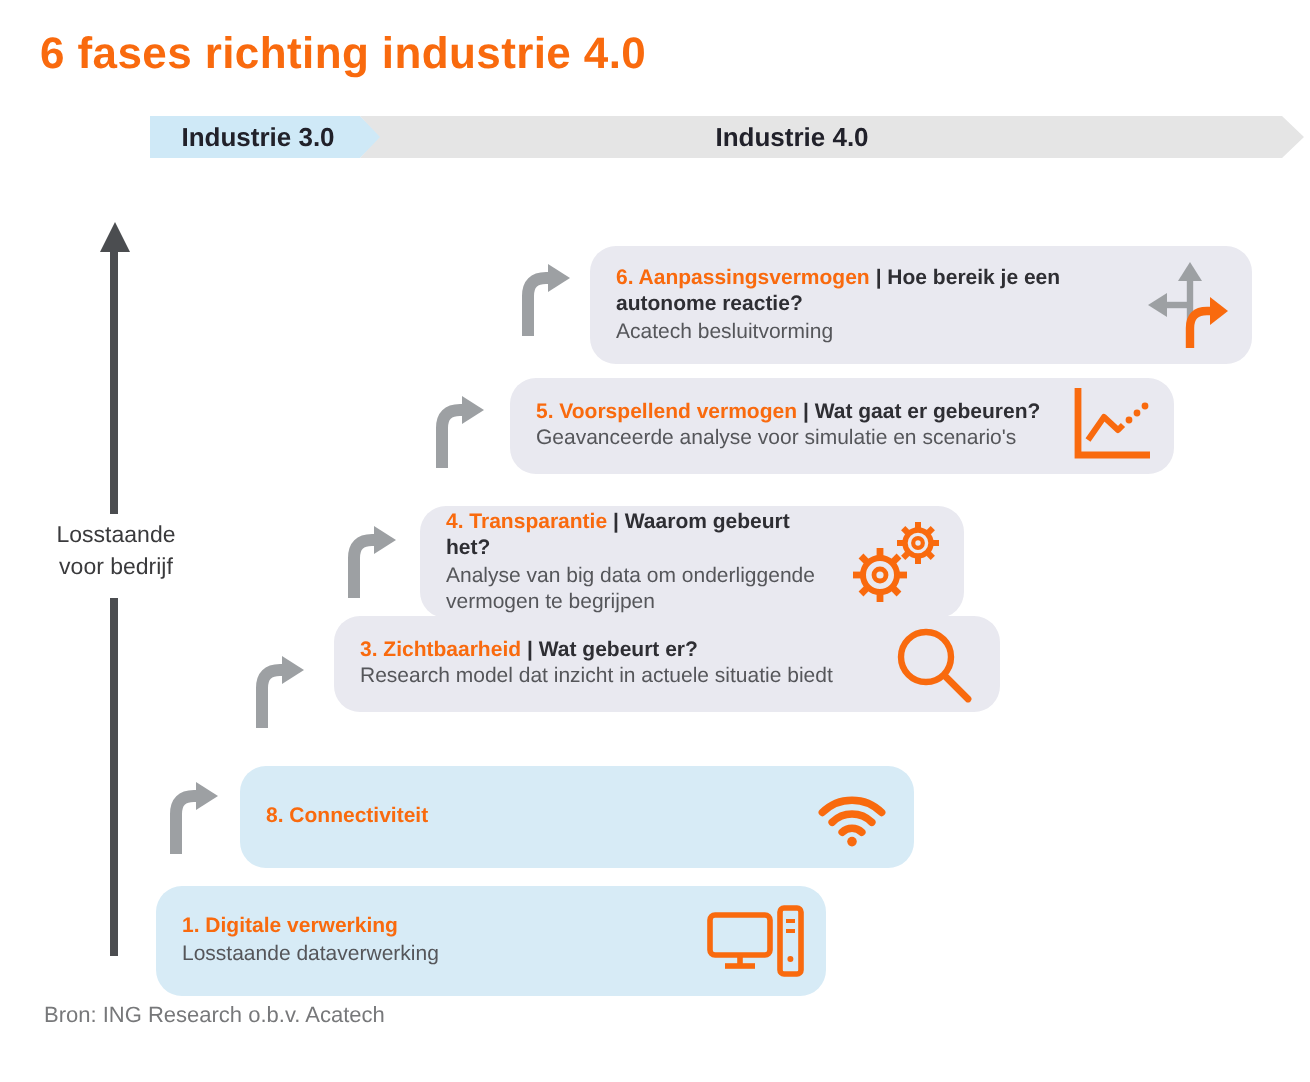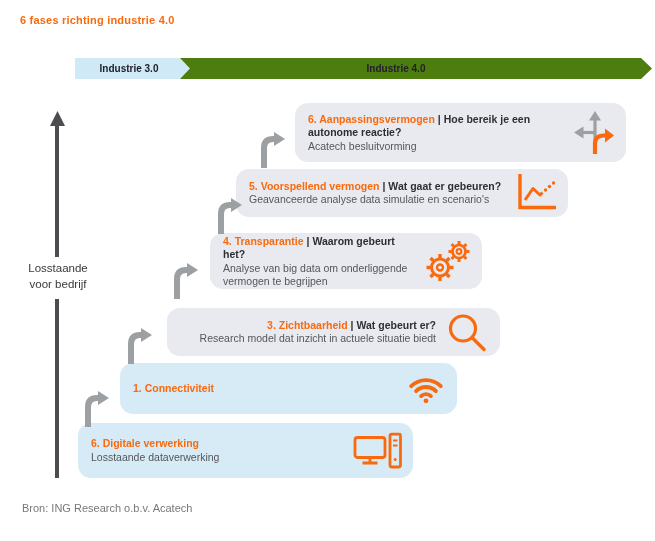--- a/index.html
+++ b/index.html
@@ -2,51 +2,51 @@
 <html><head>
 <meta charset="utf-8">
 <style>
   html,body{margin:0;padding:0;background:#fff;}
   .canvas{
     position:relative;width:655px;height:541px;background:#ffffff;overflow:hidden;
     font-family:"Liberation Sans","DejaVu Sans",sans-serif;
   }
   .title{
     position:absolute;left:20px;top:14px;margin:0;
-    font-size:11px;font-weight:bold;color:#f96a0e;letter-spacing:.2px;
+    font-size:22px;font-weight:bold;color:#f96a0e;letter-spacing:.2px;
   }
   
   .chev{position:absolute;top:58px;height:21px;display:flex;align-items:center;justify-content:center;
-        font-size:10px;font-weight:bold;color:#21212a;}
+        font-size:13px;font-weight:bold;color:#21212a;}
   .chev3{left:75px;width:108px;background:#cfe9f7;
         clip-path:polygon(0 0,calc(100% - 11px) 0,100% 50%,calc(100% - 11px) 100%,0 100%);
         padding-right:8px;}
-  .chev4{left:180px;width:472px;background:#4d7c0f;
+  .chev4{left:180px;width:472px;background:#e5e5e5;
         clip-path:polygon(0 0,calc(100% - 11px) 0,100% 50%,calc(100% - 11px) 100%,0 100%,10px 50%);}
   .chev4 span{margin-left:-40px;}
   
   .axis-head{position:absolute;left:50px;top:111px;}
   .axis-seg{position:absolute;left:55px;width:4px;background:#4b4d50;}
   .seg1{top:125px;height:132px;}
   .seg2{top:299px;height:179px;}
   .axis-label{
     position:absolute;left:8px;top:260px;width:100px;text-align:center;
     font-size:11.5px;line-height:16px;color:#3a3a3c;
   }
   
   .phase{position:absolute;border-radius:13px;box-sizing:border-box;
          display:flex;flex-direction:column;justify-content:center;
-         padding:6px 64px 6px 13px;}
+         padding:6px 64px 6px 13px;margin-top:20px;}
   .blue{background:#d7ebf6;}
   .lav{background:#e9e9f0;}
   .p1{left:78px; top:423px;width:335px;height:55px;}
   .p2{left:120px;top:363px;width:337px;height:51px;}
-  .p3{left:167px;top:308px;width:333px;height:48px;text-align:right;}
+  .p3{left:167px;top:288px;width:333px;height:48px;}
   .p4{left:210px;top:233px;width:272px;height:56px;}
-  .p5{left:236px;top:169px;width:332px;height:48px;}
+  .p5{left:255px;top:169px;width:332px;height:48px;}
   .p6{left:295px;top:103px;width:331px;height:59px;}
   .pt-line{font-size:10.5px;line-height:13.5px;font-weight:bold;}
   .pt{color:#f96a0e;}
   .q{color:#2e2e33;margin-left:3px;}
   .pdesc{font-size:10.5px;line-height:13px;color:#55565a;}
   .picon{position:absolute;right:11px;top:50%;transform:translateY(-50%);line-height:0;}
   .p5 .picon{right:9px;}
   .p3 .picon{right:13px;}
   
   .step{position:absolute;line-height:0;}
@@ -93,21 +93,21 @@
         <path d="M9 21.5 L23 21.5" stroke="#9da0a3" stroke-width="3.2" fill="none"></path>
         <polygon points="1,21.5 10.5,15.5 10.5,27.5" fill="#9da0a3"></polygon>
         <path d="M22 43 L22 33 Q22 24.5 30.5 24.5 L33 24.5" stroke="#f96a0e" stroke-width="4.2" fill="none"></path>
         <polygon points="32,17.5 32,31.5 41,24.5" fill="#f96a0e"></polygon>
       </svg>
     </span>
   </div>
 
   <div class="phase lav p5">
     <div class="pt-line"><span class="pt">5. Voorspellend vermogen</span><span class="q">| Wat gaat er gebeuren?</span></div>
-    <div class="pdesc">Geavanceerde analyse data simulatie en scenario's</div>
+    <div class="pdesc">Geavanceerde analyse voor simulatie en scenario's</div>
     <span class="picon">
       <svg width="44" height="40" viewBox="0 0 44 40">
         <path d="M5 1 L5 34.5 L41 34.5" stroke="#f96a0e" stroke-width="3.4" fill="none"></path>
         <path d="M10 27 L18 15.5 L25 22 L27.5 19.5" stroke="#f96a0e" stroke-width="3" fill="none" stroke-linejoin="round"></path>
         <circle cx="30.5" cy="17" r="1.7" fill="#f96a0e"></circle>
         <circle cx="34.5" cy="13.5" r="1.7" fill="#f96a0e"></circle>
         <circle cx="38.5" cy="10" r="1.7" fill="#f96a0e"></circle>
       </svg>
     </span>
   </div>
@@ -150,33 +150,33 @@
     <div class="pdesc">Research model dat inzicht in actuele situatie biedt</div>
     <span class="picon">
       <svg width="41" height="41" viewBox="0 0 41 41">
         <circle cx="17" cy="17" r="12.5" stroke="#f96a0e" stroke-width="3.2" fill="none"></circle>
         <path d="M26.5 26.5 L38 38" stroke="#f96a0e" stroke-width="3.4" stroke-linecap="round"></path>
       </svg>
     </span>
   </div>
 
   <div class="phase blue p2">
-    <div class="pt-line"><span class="pt">1. Connectiviteit</span><span class="q"></span></div>
+    <div class="pt-line"><span class="pt">8. Connectiviteit</span><span class="q"></span></div>
     <span class="picon">
       <svg width="40" height="32" viewBox="0 0 40 32" fill="none" stroke="#f96a0e" stroke-width="3.8" stroke-linecap="round">
         <path d="M5.2 13.2 A21 21 0 0 1 34.8 13.2"></path>
         <path d="M10.1 18.1 A14 14 0 0 1 29.9 18.1"></path>
         <path d="M15.1 23.1 A7 7 0 0 1 24.9 23.1"></path>
         <circle cx="20" cy="27.8" r="2.4" fill="#f96a0e" stroke="none"></circle>
       </svg>
     </span>
   </div>
 
   <div class="phase blue p1">
-    <div class="pt-line"><span class="pt">6. Digitale verwerking</span><span class="q"></span></div>
+    <div class="pt-line"><span class="pt">1. Digitale verwerking</span><span class="q"></span></div>
     <div class="pdesc">Losstaande dataverwerking</div>
     <span class="picon">
       <svg width="49" height="37" viewBox="0 0 49 37" fill="none" stroke="#f96a0e">
         <rect x="2" y="5" width="30" height="20" rx="2.5" stroke-width="2.8"></rect>
         <path d="M17 25 L17 29.5" stroke-width="2.8"></path>
         <path d="M9.5 30.5 L24.5 30.5" stroke-width="2.8"></path>
         <rect x="37" y="1.5" width="10.5" height="33" rx="2" stroke-width="2.8"></rect>
         <path d="M40 8 L44.5 8" stroke-width="2"></path>
         <path d="M40 13 L44.5 13" stroke-width="2"></path>
         <circle cx="42.2" cy="27" r="1.5" fill="#f96a0e" stroke="none"></circle>

